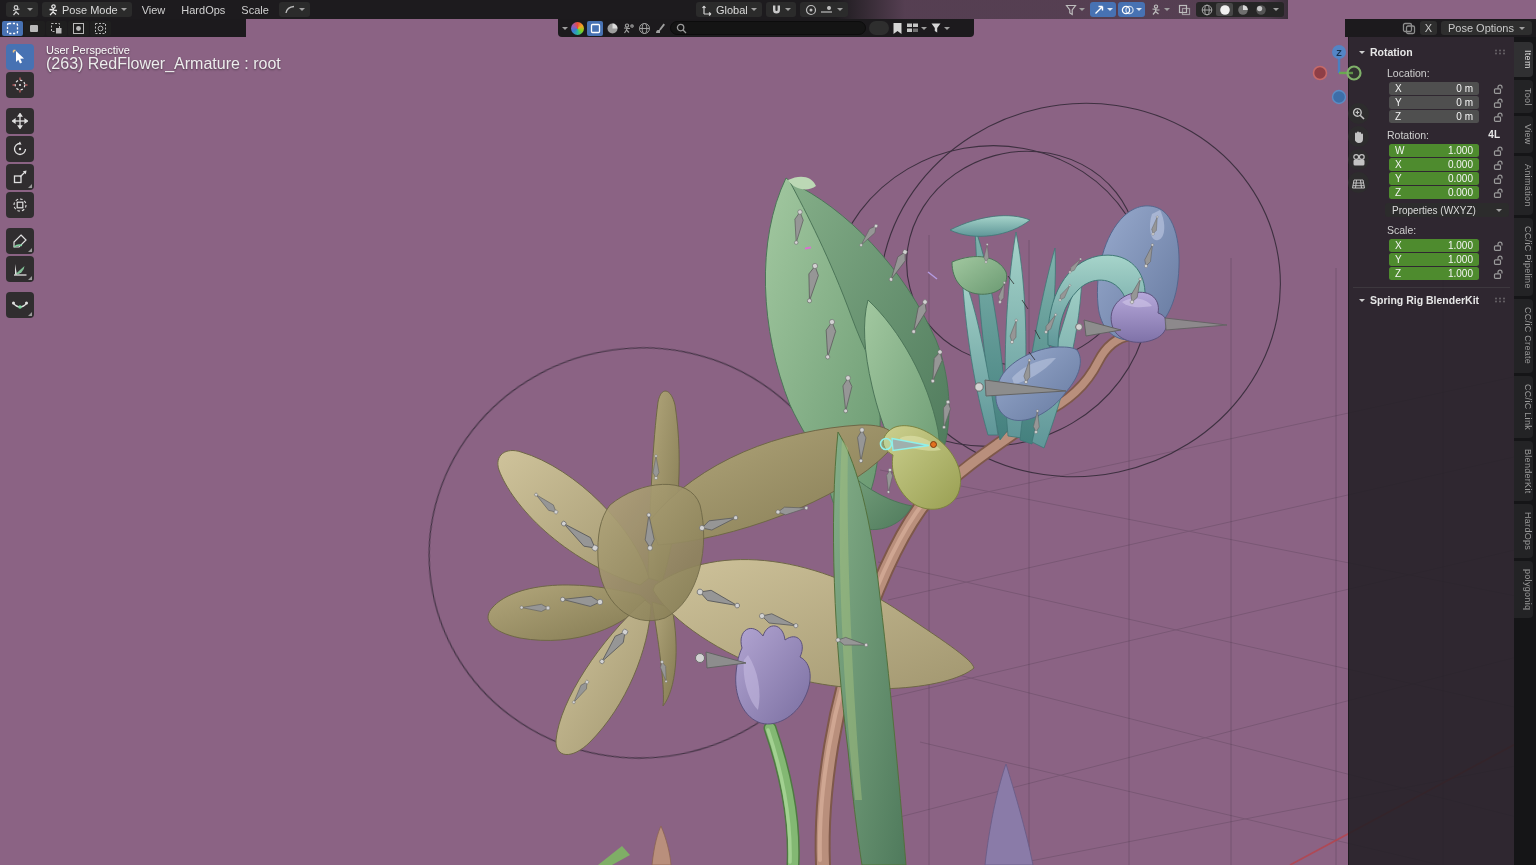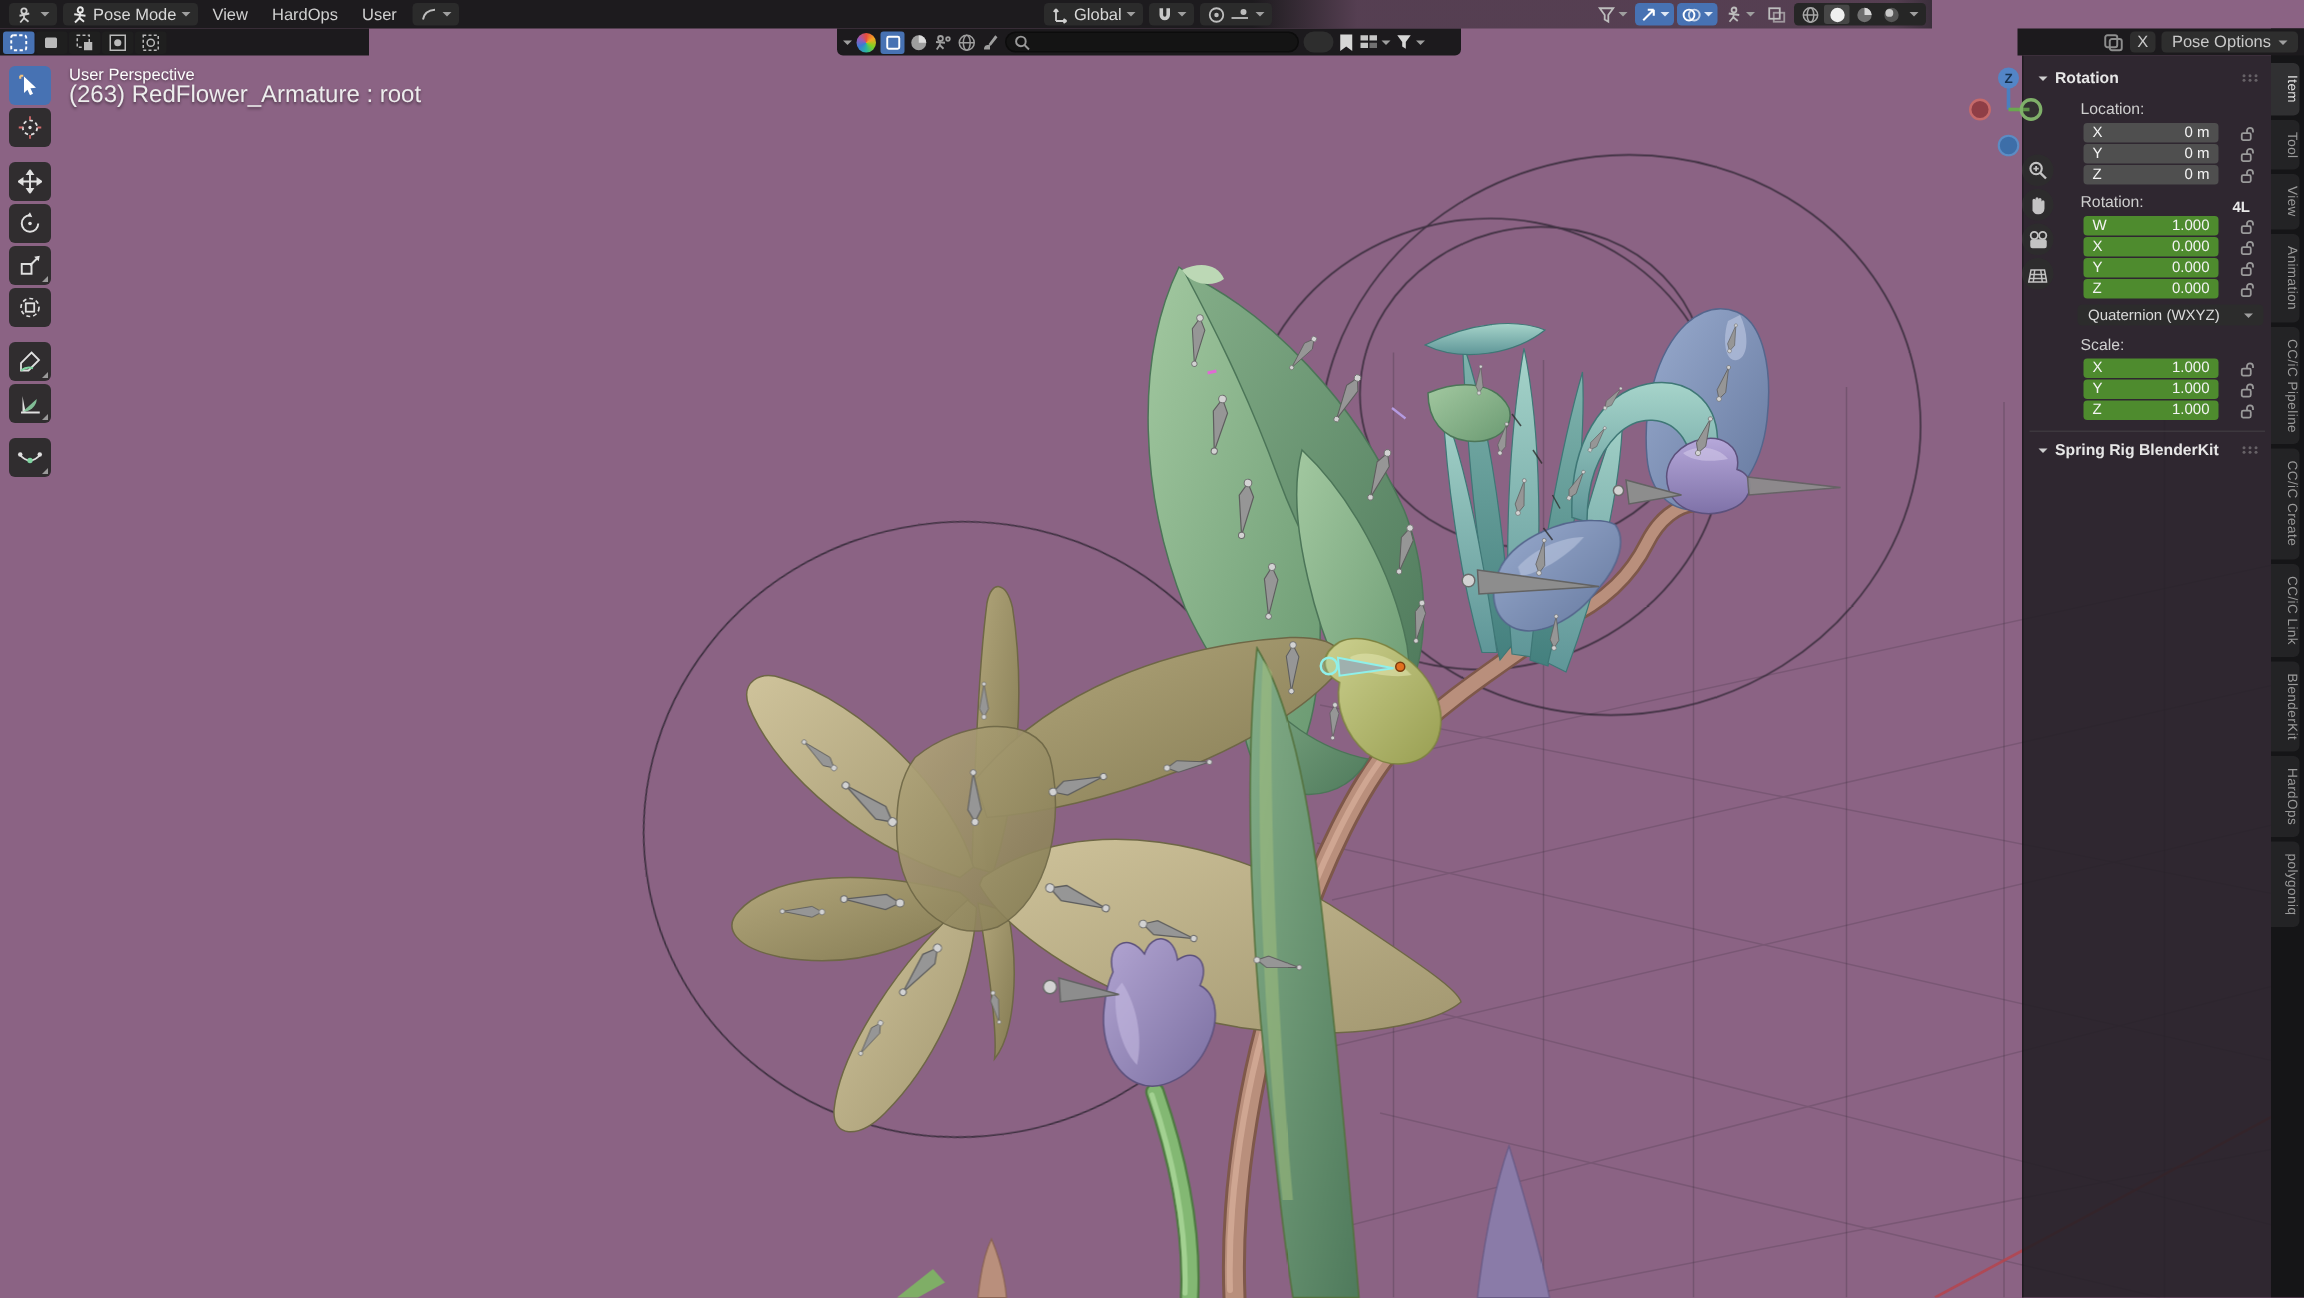--- a/index.html
+++ b/index.html
@@ -312,21 +312,21 @@
           <g fill="none" stroke="#e8e8e8" stroke-width="1.3">
             <circle cx="6.5" cy="2.6" r="1.7"></circle>
             <path d="M6.5,4.5 L6,8 M6,8 L3,11 M6,8 L9,10.5 M2.5,5.5 L10,6.5"></path>
           </g>
         </svg>
       <span>Pose Mode</span>
       <span class="chev"></span>
     </div>
     <span class="hmenu">View</span>
     <span class="hmenu">HardOps</span>
-    <span class="hmenu">User</span>
+    <span class="hmenu">Scale</span>
     <div class="hbtn">
       <svg width="12" height="11">
           <path d="M2,9 Q3,3 10,2.5" fill="none" stroke="#bdbdbd" stroke-width="1.3"></path>
         </svg>
       <span class="chev"></span>
     </div>
   </div>
 
   <div class="hrow" style="position:absolute;left:694px">
     <div class="hbtn">
@@ -702,21 +702,21 @@
         <span class="val">0 m</span>
       </div>
     <svg class="lock" width="12" height="12">
         <g fill="none" stroke="#9a9a9a" stroke-width="1.2">
           <rect x="2.5" y="5.8" width="6" height="4.6" rx="1"></rect>
           <path d="M6,5.8 V4.2 a2,2 0 0 1 4,0 V5.4"></path>
         </g>
       </svg>
   </div>
 
-  <div style="display:flex;align-items:flex-end">
+  <div style="display:flex;align-items:center">
     <div class="plabel">Rotation:</div>
     <span style="margin-left:auto;margin-right:14px;color:#e8e8e8;font-weight:bold;font-size:10px">4L</span>
   </div>
   <div class="prow">
     <div class="pfield green">
         <span class="ax">W</span>
         <span class="val">1.000</span>
       </div>
     <svg class="lock" width="12" height="12">
         <g fill="none" stroke="#9a9a9a" stroke-width="1.2">
@@ -755,21 +755,21 @@
         <span class="val">0.000</span>
       </div>
     <svg class="lock" width="12" height="12">
         <g fill="none" stroke="#9a9a9a" stroke-width="1.2">
           <rect x="2.5" y="5.8" width="6" height="4.6" rx="1"></rect>
           <path d="M6,5.8 V4.2 a2,2 0 0 1 4,0 V5.4"></path>
         </g>
       </svg>
   </div>
   <div class="pselect">
-    <span>Quaternion (WXYZ)</span>
+    <span>Properties (WXYZ)</span>
       <span class="chev"></span>
   </div>
 
   <div class="plabel">Scale:</div>
   <div class="prow">
     <div class="pfield green">
         <span class="ax">X</span>
         <span class="val">1.000</span>
       </div>
     <svg class="lock" width="12" height="12">

